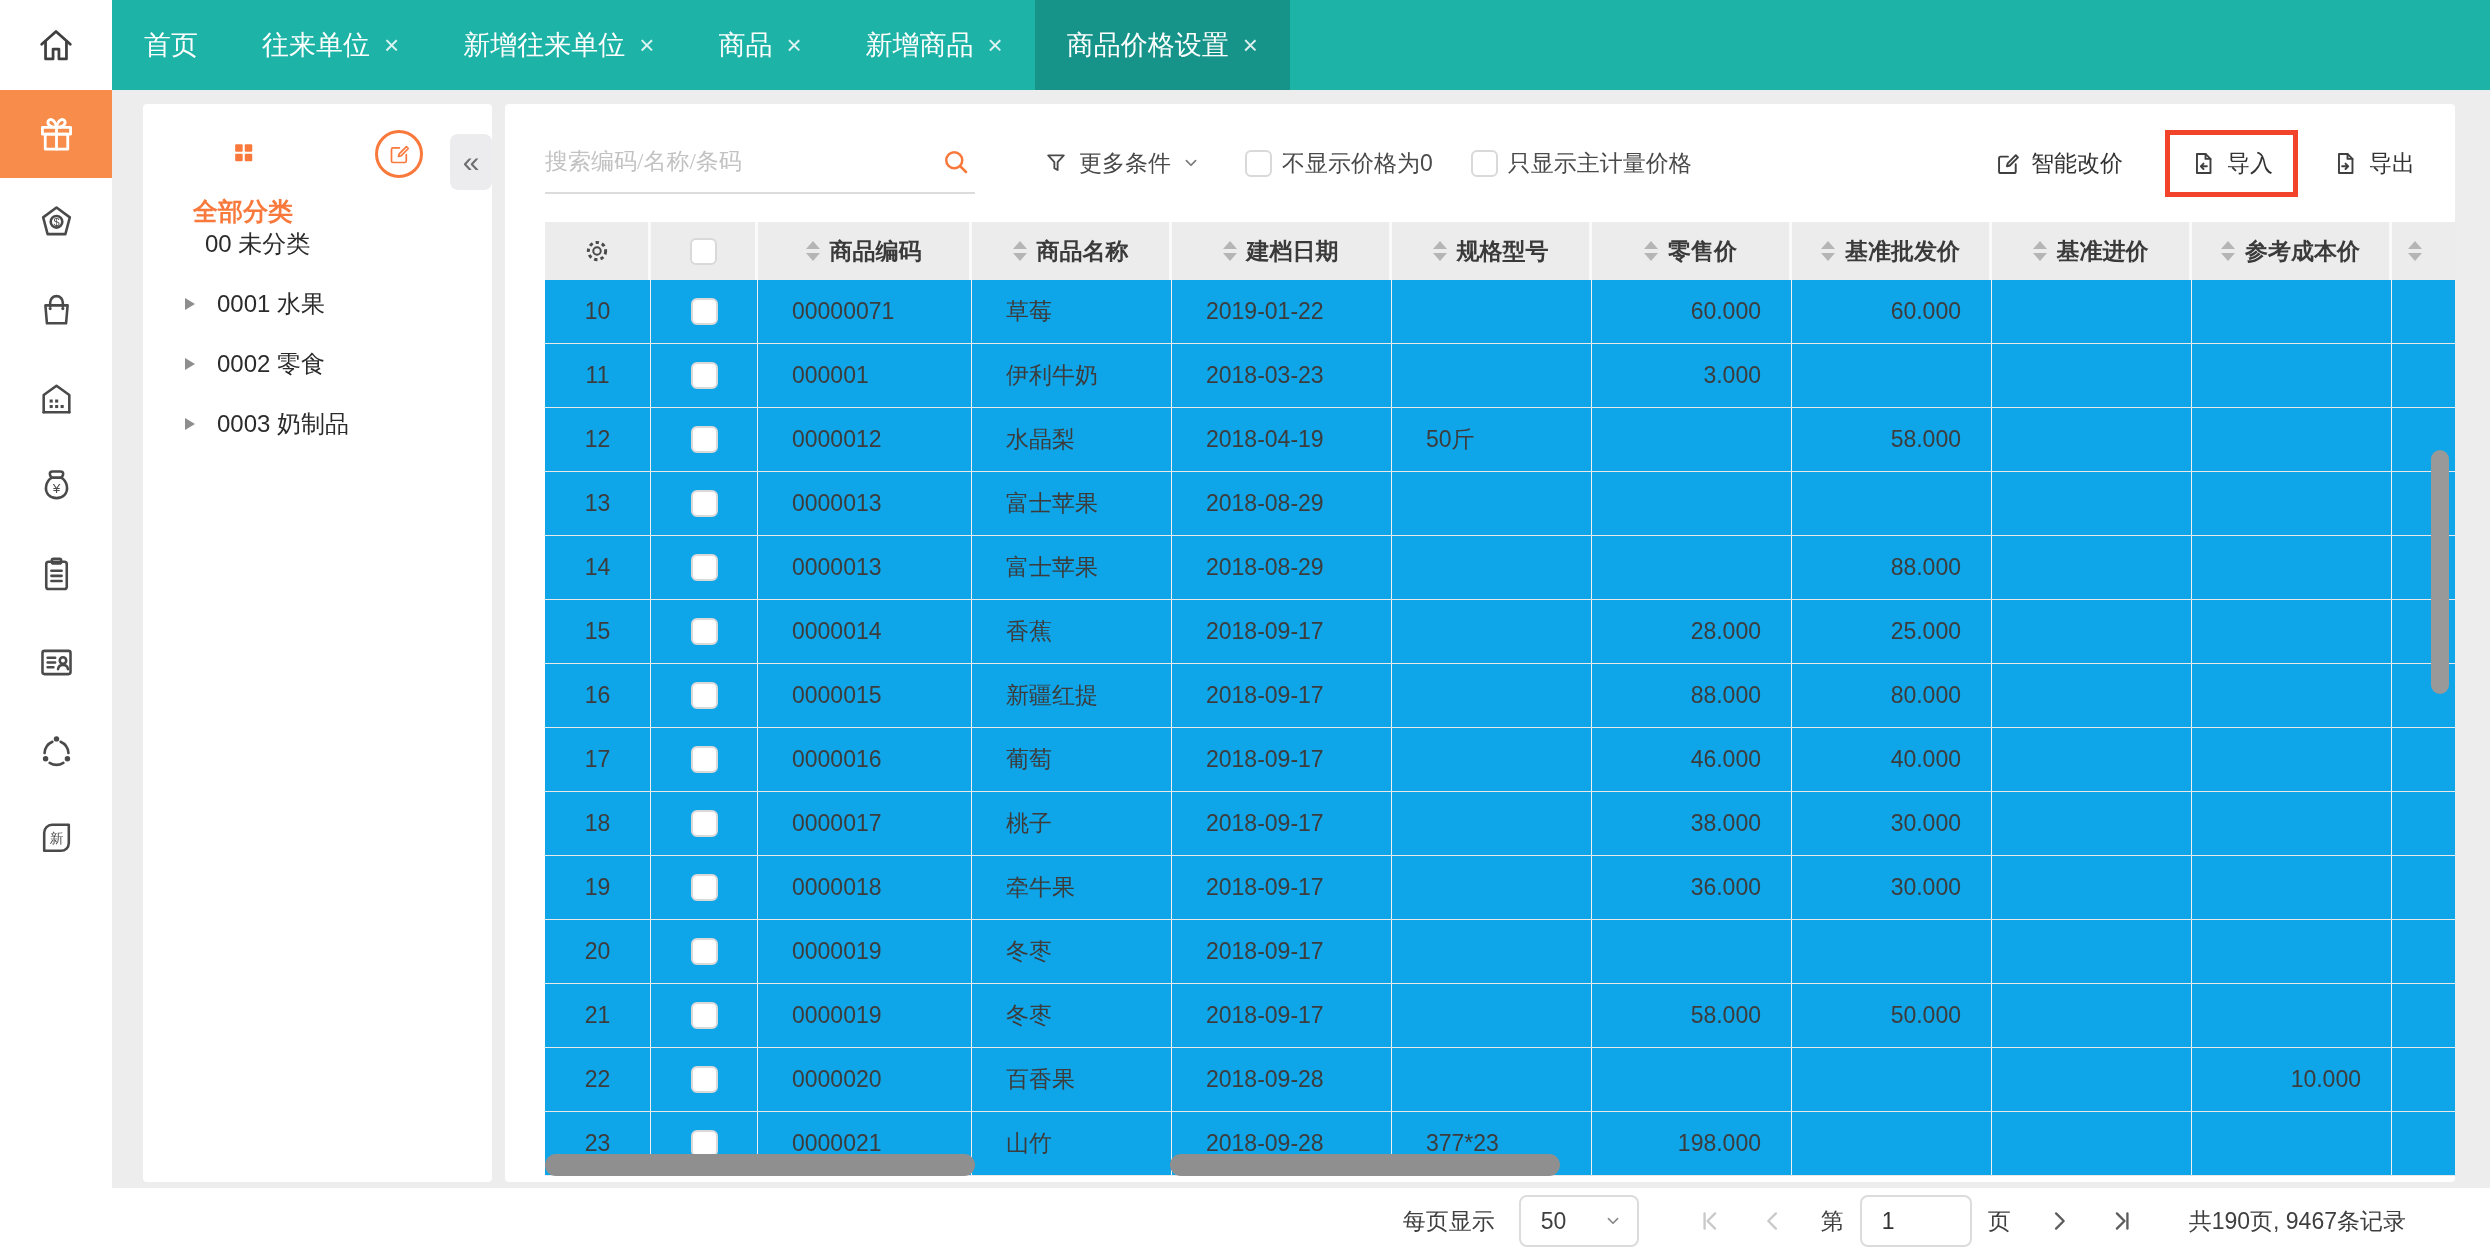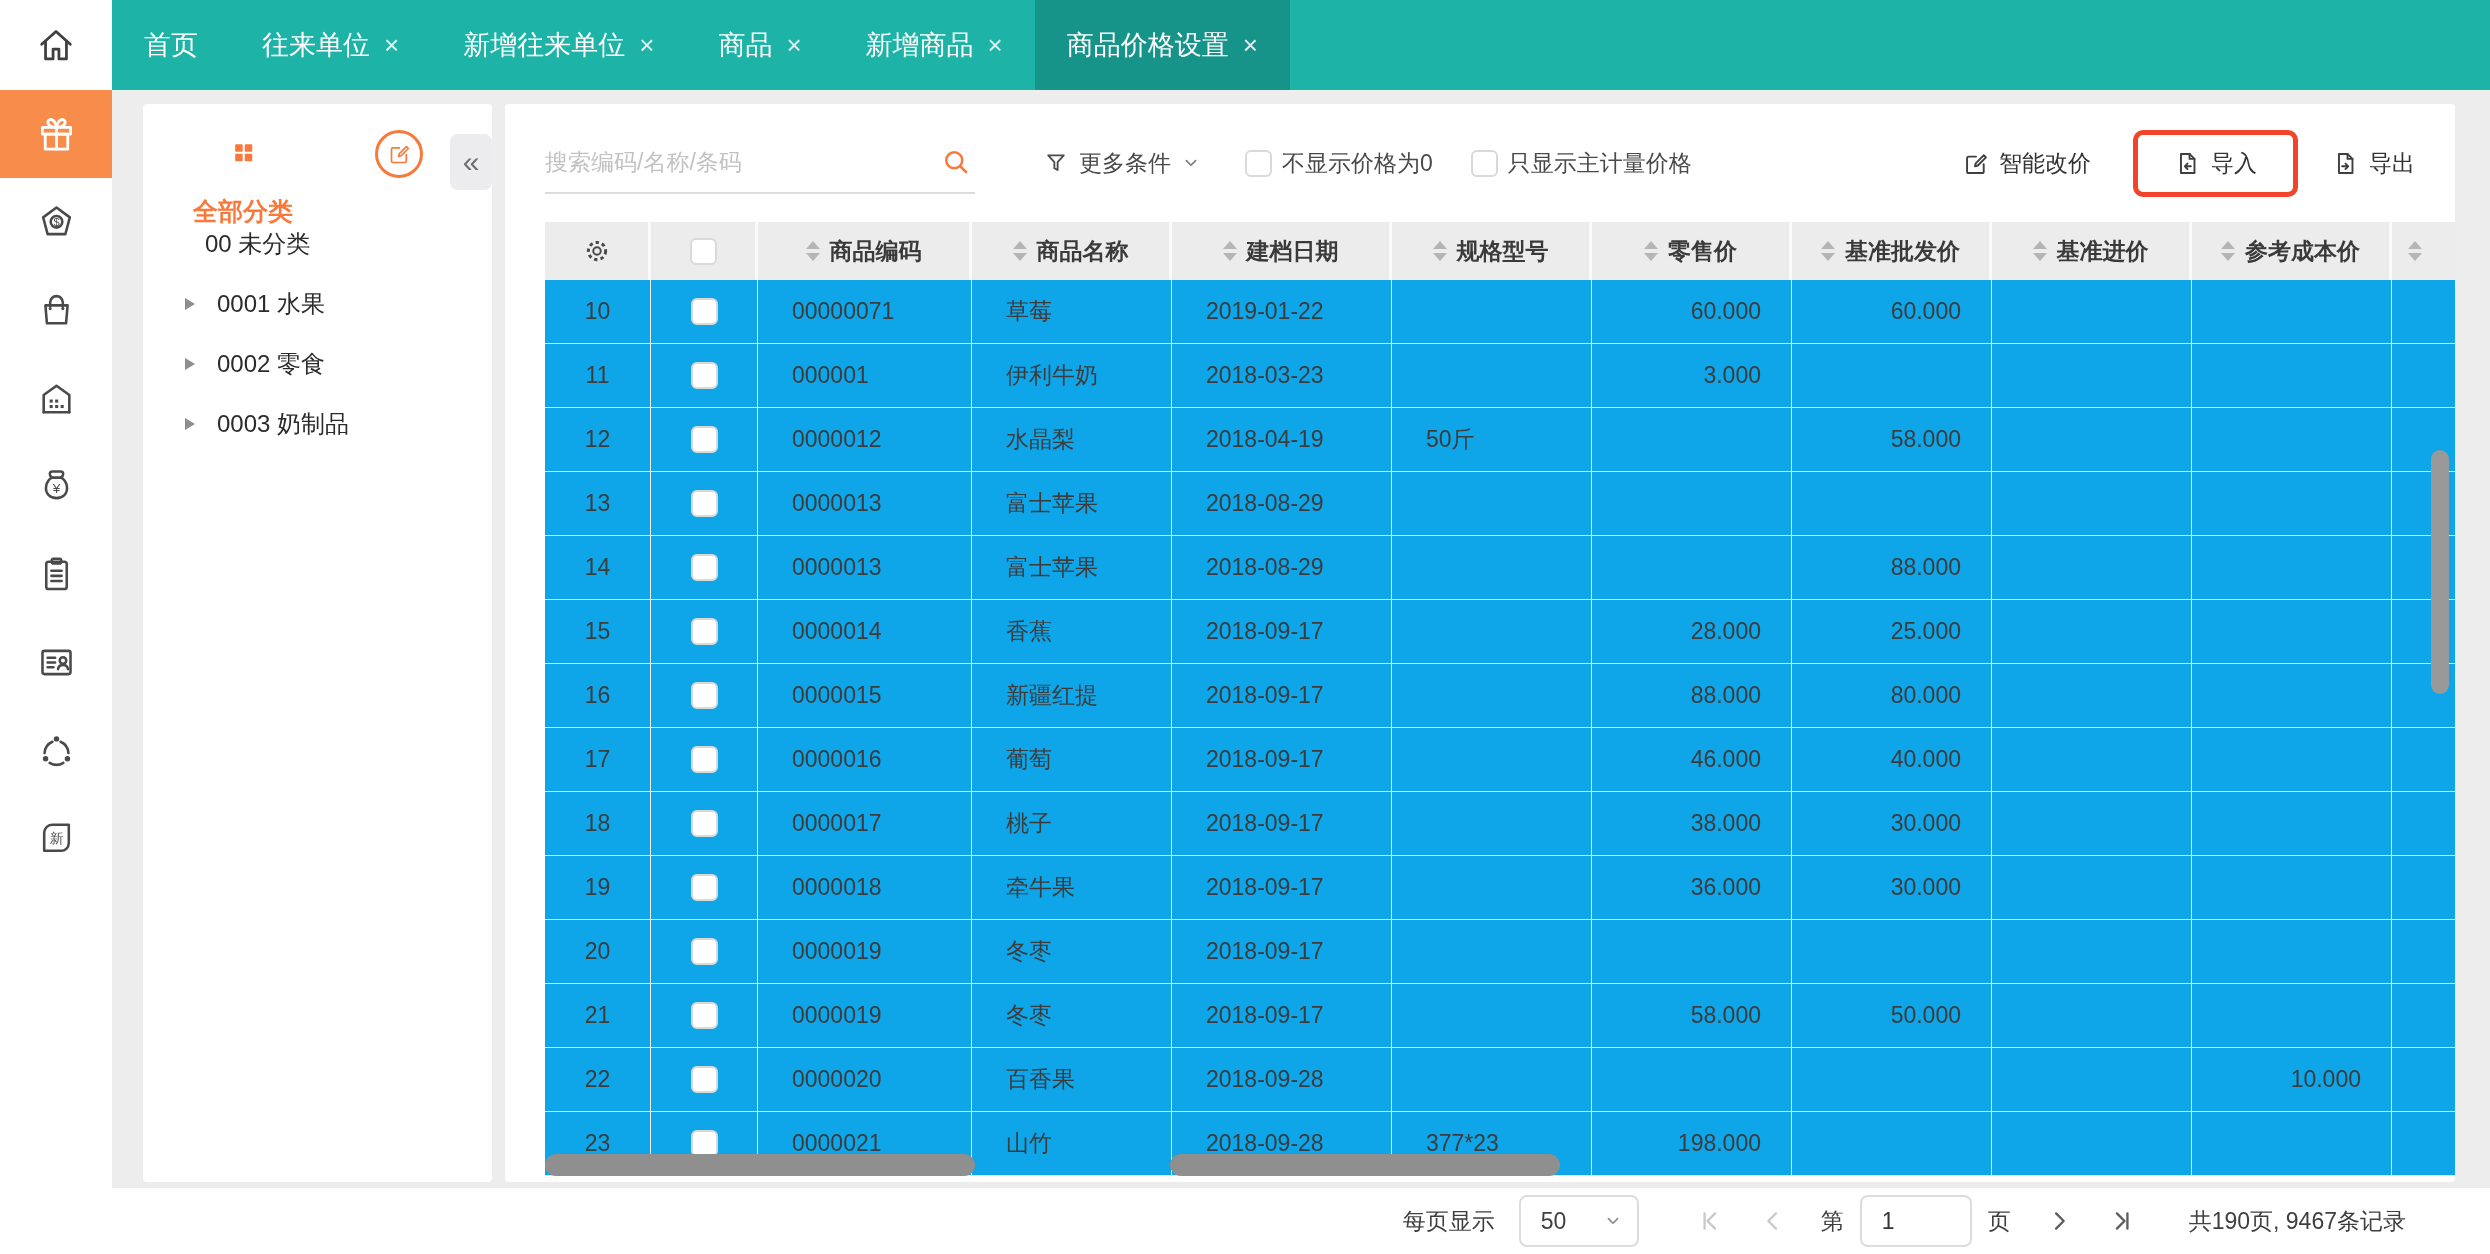--- a/index.html
+++ b/index.html
@@ -37,32 +37,32 @@
   .tree{margin-top:14px;}
   .tree-item{position:relative; height:60px; display:flex; align-items:center; padding-left:62px; font-size:24px; color:#2b2b2b; cursor:pointer;}
   .tree-item.expandable{padding-left:74px;}
   .tri{position:absolute; left:42px; top:50%; margin-top:-6px; width:0; height:0; border-left:10px solid #8e8e8e; border-top:6px solid transparent; border-bottom:6px solid transparent;}
 
   .main-panel{position:absolute; left:505px; top:104px; width:1950px; height:1078px; background:#fff; border-radius:4px;}
 
   
   .toolbar{position:relative; height:118px; display:flex; align-items:center; padding:0 40px;}
   .searchbox{position:relative; width:430px; height:62px; border-bottom:2px solid #dcdcdc; display:flex; align-items:center;}
-  .searchbox input{border:none; outline:none; background:transparent; width:380px; font-size:23px; color:#0f766e; font-family:Liberation Sans, sans-serif;}
+  .searchbox input{border:none; outline:none; background:transparent; width:380px; font-size:23px; color:#0f766e; font-family:Liberation Serif, serif;}
   .searchbox input::placeholder{color:#c2c2c2;}
   .searchbox svg{position:absolute; right:4px; width:30px; height:30px; color:var(--orange);}
   .tgroup{display:flex; align-items:center; gap:10px; color:#4a4a4a; font-size:23px; cursor:pointer; white-space:nowrap;}
   .tgroup svg{width:26px; height:26px;}
   .tgroup .chev{width:20px; height:20px; color:#7a7a7a;}
   .m68{margin-left:68px;} .m44{margin-left:44px;} .m38{margin-left:38px;}
   .cb{display:inline-block; width:27px; height:27px; border:2px solid #d9d9d9; border-radius:6px; background:#fff; flex:none; cursor:pointer;}
   .right-tools{margin-left:auto; display:flex; align-items:center;}
   .toolbtn{display:flex; align-items:center; gap:10px; color:#333; font-size:23px; cursor:pointer; white-space:nowrap;}
   .toolbtn svg{width:27px; height:27px; color:#3f3f3f;}
-  .import-hl{margin-left:42px; border:5px solid var(--red); border-radius:10px; padding:13px 36px;}
+  .import-hl{margin-left:42px; border:5px solid var(--red); border-radius:0; padding:13px 20px;}
   .export-m{margin-left:34px;}
 
   
   .table{position:absolute; left:40px; top:118px; width:1910px;}
   .thead{display:flex; height:58px; background:#ececec;}
   .hc{flex:none; display:flex; align-items:center; justify-content:center; border-right:3px solid #fafafa; font-size:23px; font-weight:bold; color:#3a3a3a; overflow:hidden; cursor:pointer;}
   .hc:last-child{border-right:none;}
   .hc svg{width:30px; height:30px; color:#4a4a4a;}
   .arrows{display:inline-flex; flex-direction:column; gap:4px; margin-right:10px; flex:none;}
   .arrows i{display:block; width:0; height:0; border-left:7px solid transparent; border-right:7px solid transparent;}

